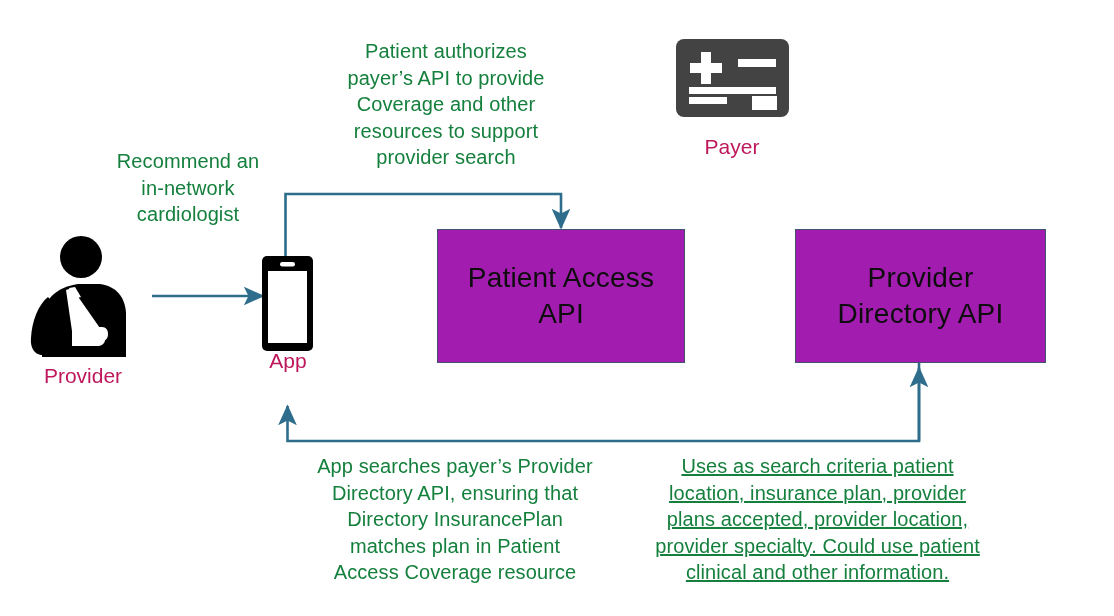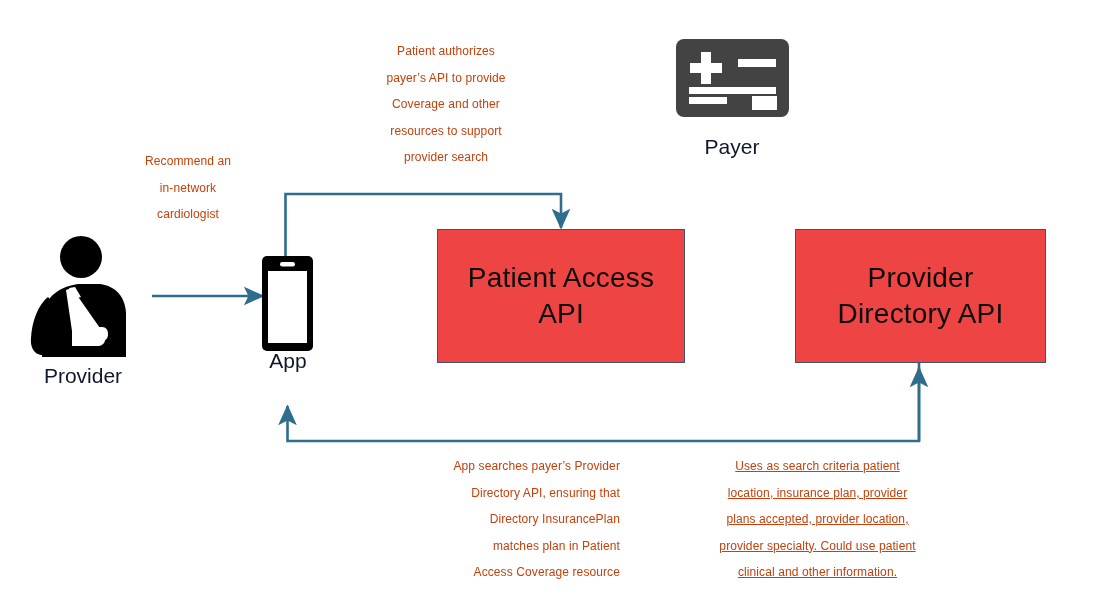--- a/index.html
+++ b/index.html
@@ -16,38 +16,38 @@
     width: 1114px;
     height: 616px;
     background: #ffffff;
     overflow: hidden;
   }
 
   
   .caption {
     position: absolute;
     text-align: center;
-    font-size: 12px;
+    font-size: 20px;
     line-height: 26.5px;
-    color: #c2410c;
+    color: #15803d;
     white-space: pre-line;
     letter-spacing: 0.1px;
   }
   .node-label {
     position: absolute;
     text-align: center;
     font-size: 21px;
     line-height: 26px;
-    color: #0f172a;
+    color: #be185d;
   }
 
   
   .api-box {
     position: absolute;
-    background: #ef4444;
+    background: #a21caf;
     border: 1.3px solid #41546b;
     box-sizing: border-box;
     display: flex;
     align-items: center;
     justify-content: center;
     text-align: center;
   }
   .api-box .api-text {
     font-size: 28px;
     line-height: 36px;
@@ -152,21 +152,21 @@
   <div class="caption" style="left:92px; top:148px; width:192px;">Recommend an
 in-network
 cardiologist</div>
 
   <div class="caption" style="left:316px; top:38px; width:260px;">Patient authorizes
 payer’s API to provide
 Coverage and other
 resources to support
 provider search</div>
 
-  <div class="caption" style="left:290px; top:453px; width:330px;text-align:right;">App searches payer’s Provider
+  <div class="caption" style="left:290px; top:453px; width:330px;">App searches payer’s Provider
 Directory API, ensuring that
 Directory InsurancePlan
 matches plan in Patient
 Access Coverage resource</div>
 
   <div class="caption" style="left:645px; top:453px; width:345px;text-decoration:underline;">Uses as search criteria patient
 location, insurance plan, provider
 plans accepted, provider location,
 provider specialty. Could use patient
 clinical and other information.</div>

